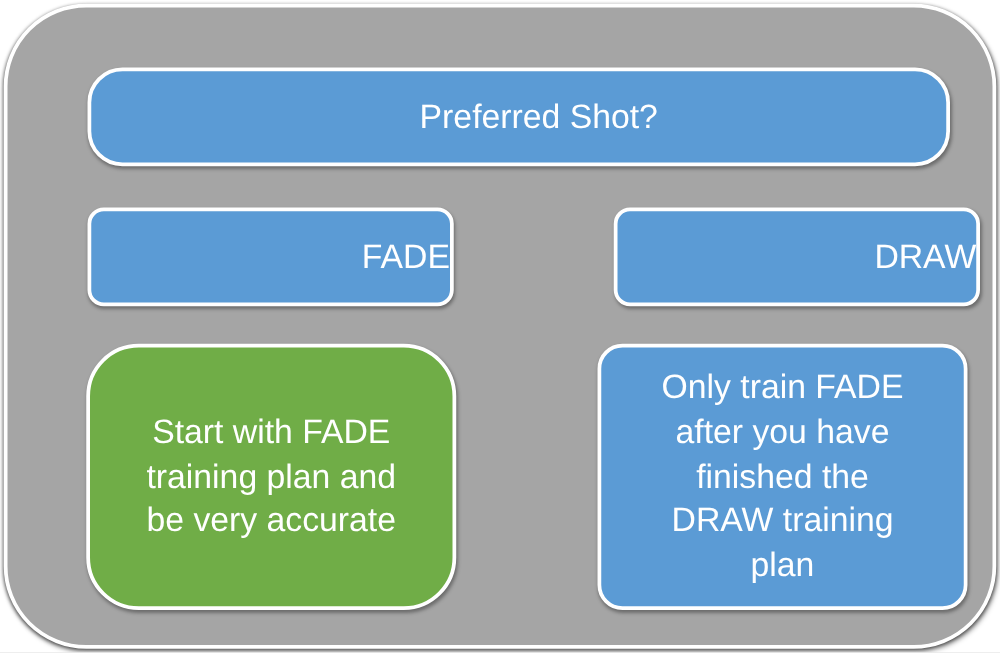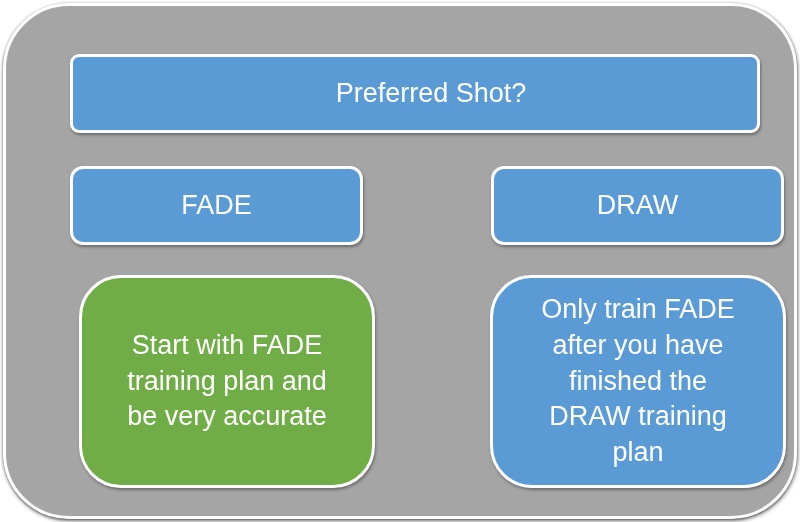--- a/index.html
+++ b/index.html
@@ -39,40 +39,41 @@
     font-size: 27px;
     line-height: 1.32;
   }
   .blue  { background: #5B9BD5; }
   .green { background: #70AD47; }
   .title-node {
     left: 64px;
     top: 48px;
     width: 690px;
     height: 79px;
-    border-radius: 9px;
+    border-radius: 28px;
     padding-left: 32px;
   }
   .branch-label {
     top: 160px;
     width: 293px;
     height: 79px;
     border-radius: 13px;
+    justify-content: flex-end;
   }
   .branch-label.left  { left: 64px; }
   .branch-label.right { left: 461px; margin-left: 24px; }
   .detail-node {
     top: 269px;
     width: 296px;
     height: 213px;
     border-radius: 42px;
     padding: 6px 14px;
   }
-  .detail-node.left  { left: 73px; }
-  .detail-node.right { left: 484px; }
+  .detail-node.left  { left: 63px; }
+  .detail-node.right { left: 472px; border-radius: 20px; }
   .detail-text {
     white-space: pre-line;
   }
 </style>
 </head>
 <body>
 
 <div class="stage">
   <div class="outer-panel">
 

